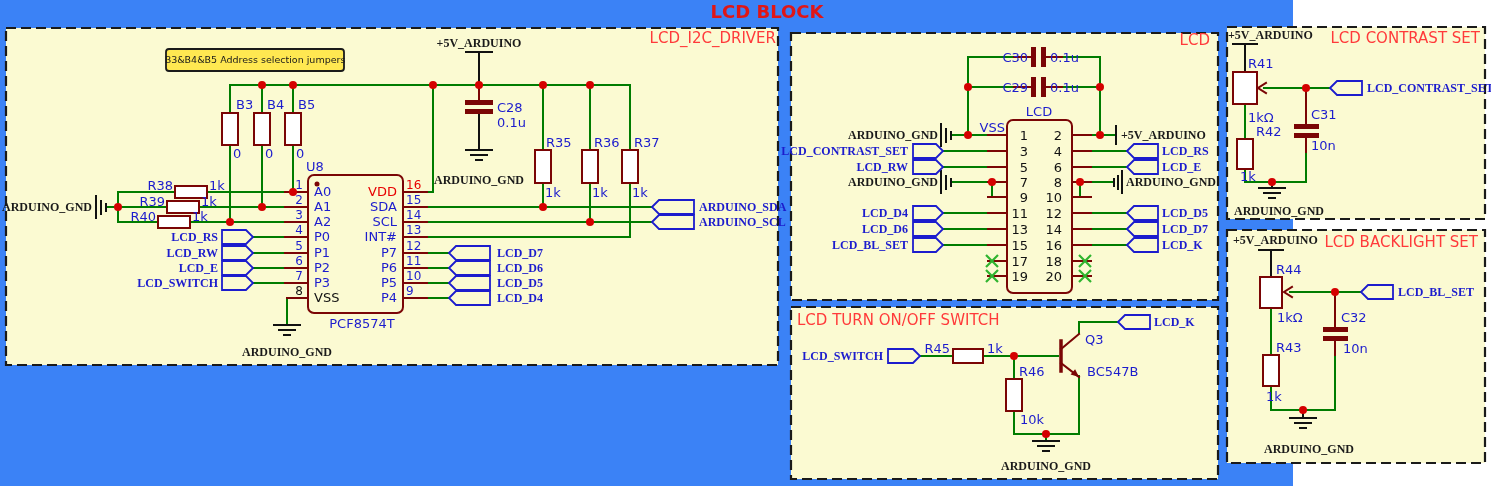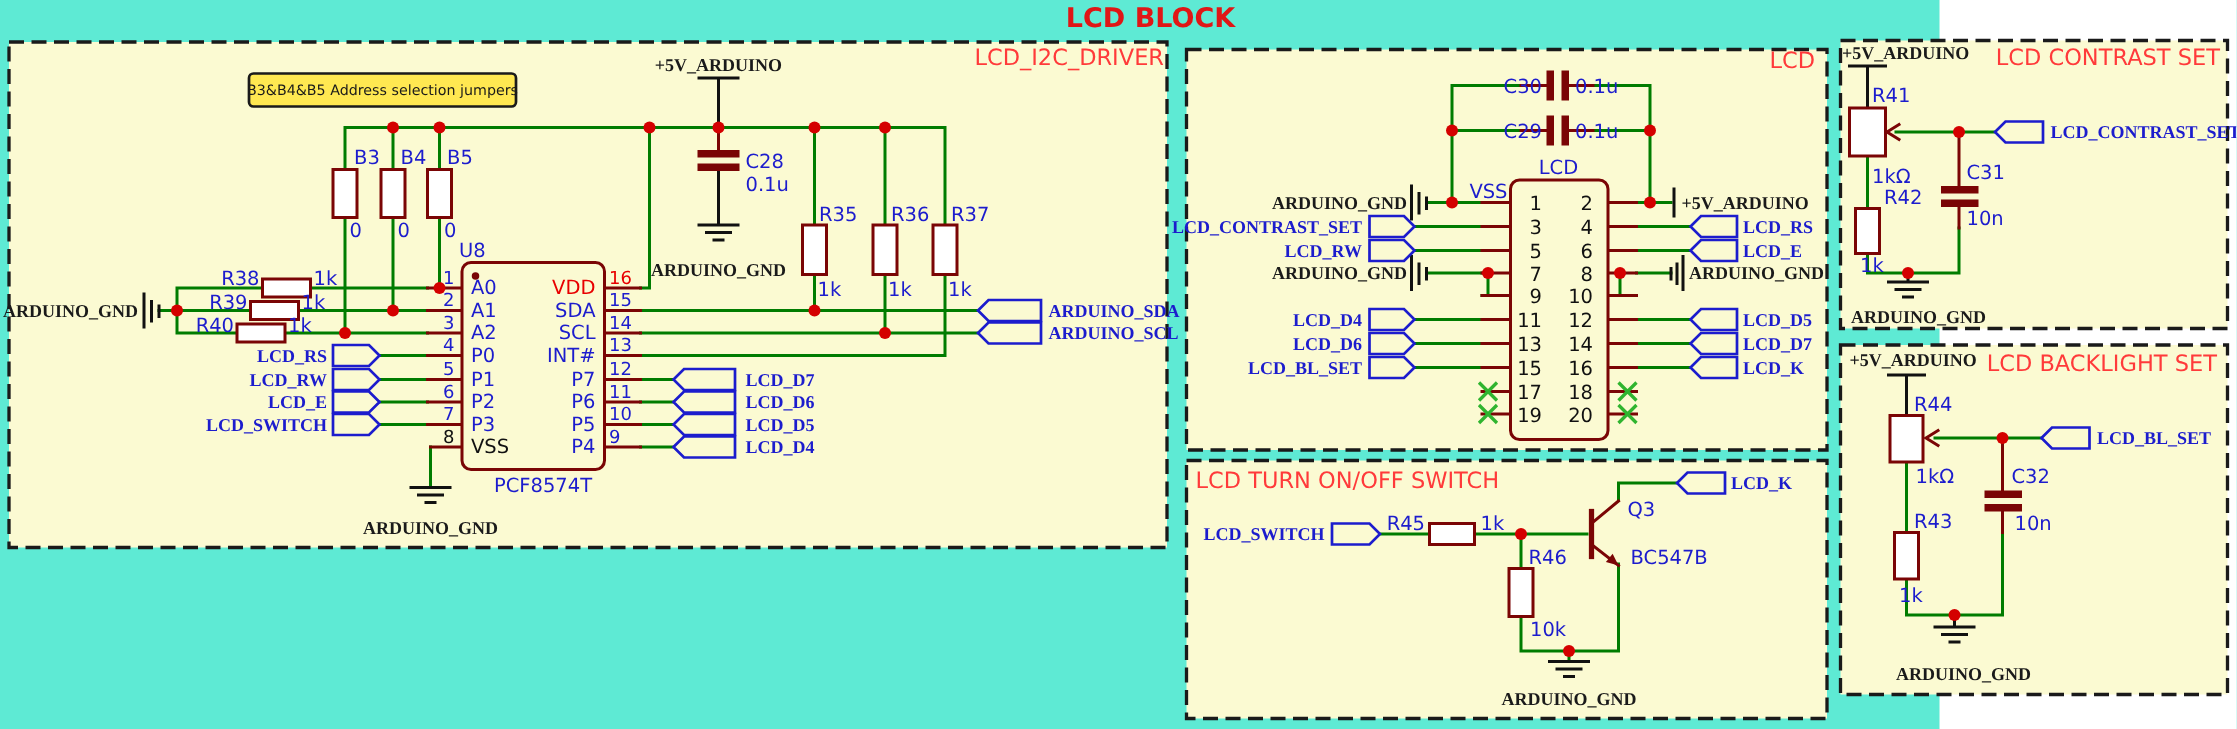--- a/index.html
+++ b/index.html
@@ -1,16 +1,16 @@
 <!DOCTYPE html>
 <html><head>
 <meta charset="utf-8">
 <style>
   html,body{margin:0;padding:0;background:#fff}
-  #canvas{position:relative;width:1293px;height:486px;background:#5eead4;font-family:"DejaVu Sans",sans-serif}
+  #canvas{position:relative;width:1293px;height:486px;background:#3b82f6;font-family:"DejaVu Sans",sans-serif}
   svg text{font-family:"DejaVu Sans",sans-serif}
   .blkrect{fill:#FBFAD2;stroke:#1a1a1a;stroke-width:2.2;stroke-dasharray:10 5}
   .w{stroke:#007C00;stroke-width:2;fill:none;stroke-linecap:square}
   .cw{stroke:#7A0505;stroke-width:2;fill:none;stroke-linecap:square}
   .bk{stroke:#111;stroke-width:2;fill:none;stroke-linecap:square}
   .body{fill:#fff;stroke:#7A0505;stroke-width:2}
   .box{fill:#FBFAD2;stroke:#7A0505;stroke-width:2}
   .flag{fill:none;stroke:#1C1CCD;stroke-width:1.8;stroke-linejoin:miter}
   .dot{fill:#D40000}
   .plate{fill:#7A0505}

